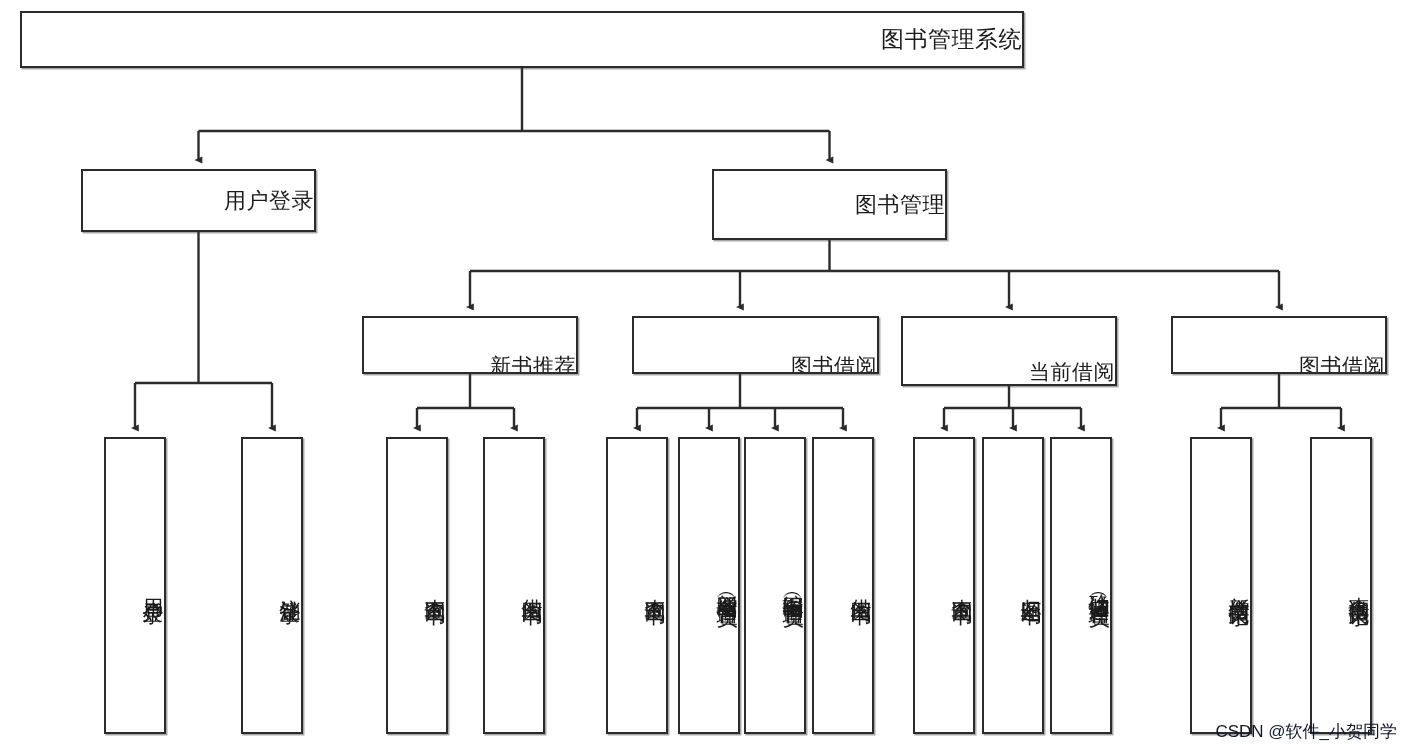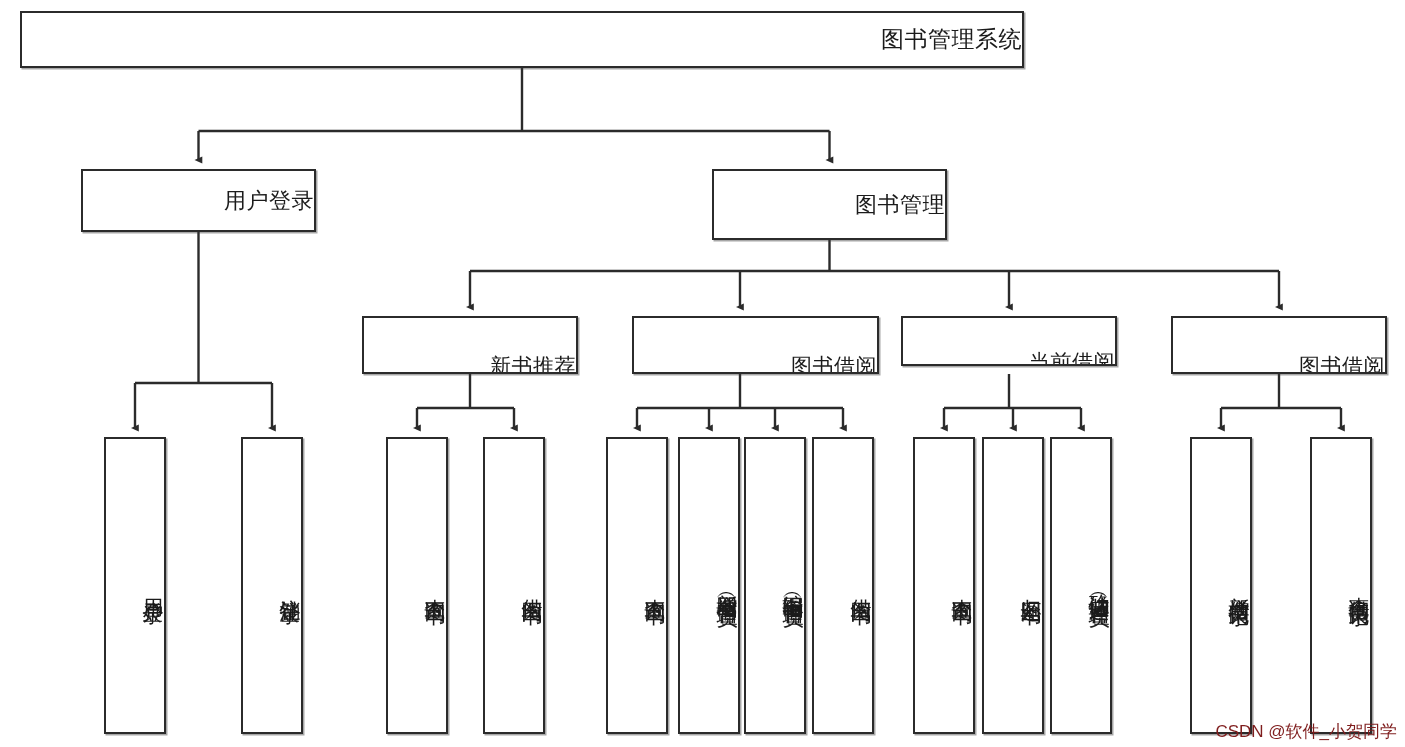--- a/index.html
+++ b/index.html
@@ -52,21 +52,21 @@
     line-height: 1;
   }
   .node-box.root .node-label { font-size: 23px; }
   .node-box.level2 .node-label { font-size: 22px; }
   .node-box.level3 .node-label { font-size: 21px; margin-top: 43px; }
   .watermark {
     position: absolute;
     right: 8px;
     bottom: 4px;
     font-size: 17px;
-    color: #7f1d1d;
+    color: #0f172a;
     white-space: nowrap;
     font-family: "Liberation Sans", "DejaVu Sans", sans-serif;
   }
 </style>
 </head>
 <body>
 
 <div id="diagram-root">
   <svg id="diagram-svg" viewBox="0 0 1405 747" xmlns="http://www.w3.org/2000/svg">
     <defs>
@@ -119,21 +119,21 @@
       </div>
       <div class="node-box level2" style="left: 712px; top: 169px; width: 235px; height: 71px;">
         <span class="node-label">图书管理</span>
       </div>
       <div class="node-box level3" style="left: 362px; top: 316px; width: 216px; height: 58px;">
         <span class="node-label">新书推荐</span>
       </div>
       <div class="node-box level3" style="left: 632px; top: 316px; width: 247px; height: 58px;">
         <span class="node-label">图书借阅</span>
       </div>
-      <div class="node-box level3" style="left: 901px; top: 316px; width: 216px; height: 50px;">
+      <div class="node-box level3" style="left: 901px; top: 316px; width: 216px; height: 70px;">
         <span class="node-label">当前借阅</span>
       </div>
       <div class="node-box level3" style="left: 1171px; top: 316px; width: 216px; height: 58px;">
         <span class="node-label">图书借阅</span>
       </div>
       <div class="node-box vertical leaf" style="left: 104px; top: 437px; width: 62px; height: 297px;">
         <span class="node-label">用户登录</span>
       </div>
       <div class="node-box vertical leaf" style="left: 241px; top: 437px; width: 62px; height: 297px;">
         <span class="node-label">注销登录</span>

